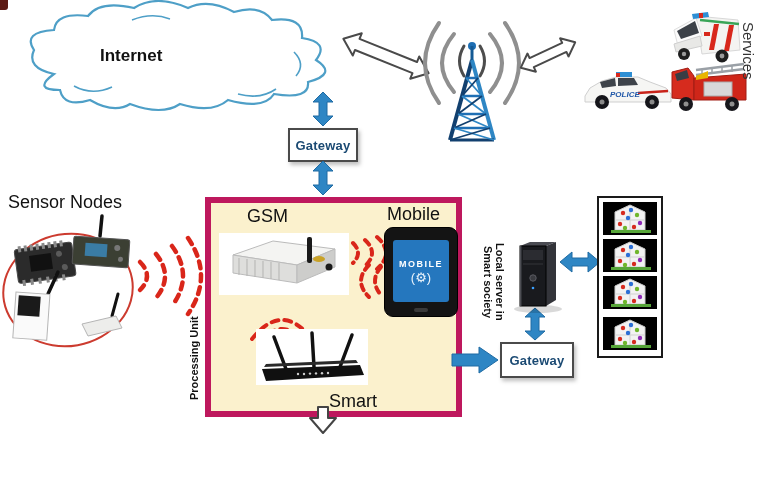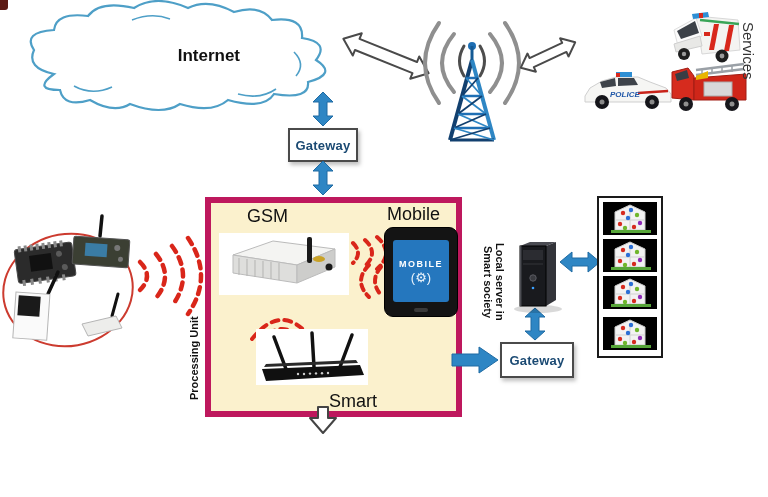--- a/index.html
+++ b/index.html
@@ -43,21 +43,21 @@
   <svg class="abs" style="left:12px;top:2px;" width="328" height="110" viewBox="0 0 328 110">
     <path d="M 42 72 Q 14 66 22 48 Q 10 30 42 28 Q 44 10 76 14 Q 88 -2 122 6 Q 144 -8 176 6
              Q 196 -4 222 10 Q 248 2 260 18 Q 292 14 290 36 Q 318 40 304 58 Q 326 72 296 80
              Q 298 98 262 92 Q 252 108 216 98 Q 200 112 168 102 Q 150 114 118 102 Q 102 112 78 98
              Q 52 106 48 88 Q 20 88 42 72 Z" fill="#ffffff" stroke="#4E9FC7" stroke-width="2.2"></path>
     <path d="M 62 84 Q 80 94 100 85" fill="none" stroke="#4E9FC7" stroke-width="1.6"></path>
     <path d="M 226 92 Q 248 98 264 87" fill="none" stroke="#4E9FC7" stroke-width="1.6"></path>
     <path d="M 282 50 Q 294 62 284 74" fill="none" stroke="#4E9FC7" stroke-width="1.6"></path>
     <path d="M 120 18 Q 140 10 158 17" fill="none" stroke="#4E9FC7" stroke-width="1.4"></path>
   </svg>
-  <div class="abs label" style="left:100px;top:46px;width:140px;text-align:right;font-weight:bold;font-size:17px;">Internet</div>
+  <div class="abs label" style="left:100px;top:46px;width:140px;text-align:left;font-weight:bold;font-size:17px;">Internet</div>
 
   <svg class="abs" style="left:334px;top:30px;" width="104" height="52" viewBox="0 0 104 52">
     <g transform="translate(52,26) rotate(22)">
       <polygon points="-46,0 -31,-12 -31,-6 31,-6 31,-12 46,0 31,12 31,6 -31,6 -31,12" fill="#ffffff" stroke="#4a4a4a" stroke-width="2" stroke-linejoin="round"></polygon>
     </g>
   </svg>
 
   <svg class="abs" style="left:424px;top:16px;" width="96" height="132" viewBox="0 0 96 132">
     <path d="M 30 18 Q 6 47 30 76" fill="none" stroke="#8f8f8f" stroke-width="4" stroke-linecap="round"></path>
     <path d="M 15 7 Q -13 47 15 87" fill="none" stroke="#8f8f8f" stroke-width="4" stroke-linecap="round"></path>
@@ -146,20 +146,21 @@
   </svg>
 
   <div class="gateway-box" style="left:288px;top:128px;width:66px;height:30px;">
     <span>Gateway</span>
   </div>
 
   <svg class="abs" style="left:312px;top:161px;" width="22" height="34" viewBox="0 0 22 34">
     <polygon points="11,0 21,10 15,10 15,24 21,24 11,34 1,24 7,24 7,10 1,10" fill="#2E86C4" stroke="#1f6ba3" stroke-width="1"></polygon>
   </svg>
 
+  <div class="abs label" style="left:8px;top:192px;font-size:18px;">Sensor Nodes</div>
   <div class="red-ellipse"></div>
   <svg class="abs" style="left:4px;top:214px;" width="136" height="134" viewBox="0 0 136 134">
     <g transform="translate(10,36) rotate(-8)">
       <rect x="0" y="0" width="58" height="34" rx="3" fill="#2b2b2b" stroke="#4a4a4a"></rect>
       <rect x="14" y="8" width="22" height="16" fill="#111"></rect>
       <g fill="#888">
         <rect x="4" y="-3" width="3" height="6"></rect>
           <rect x="10" y="-3" width="3" height="6"></rect>
         <rect x="16" y="-3" width="3" height="6"></rect>
           <rect x="22" y="-3" width="3" height="6"></rect>

